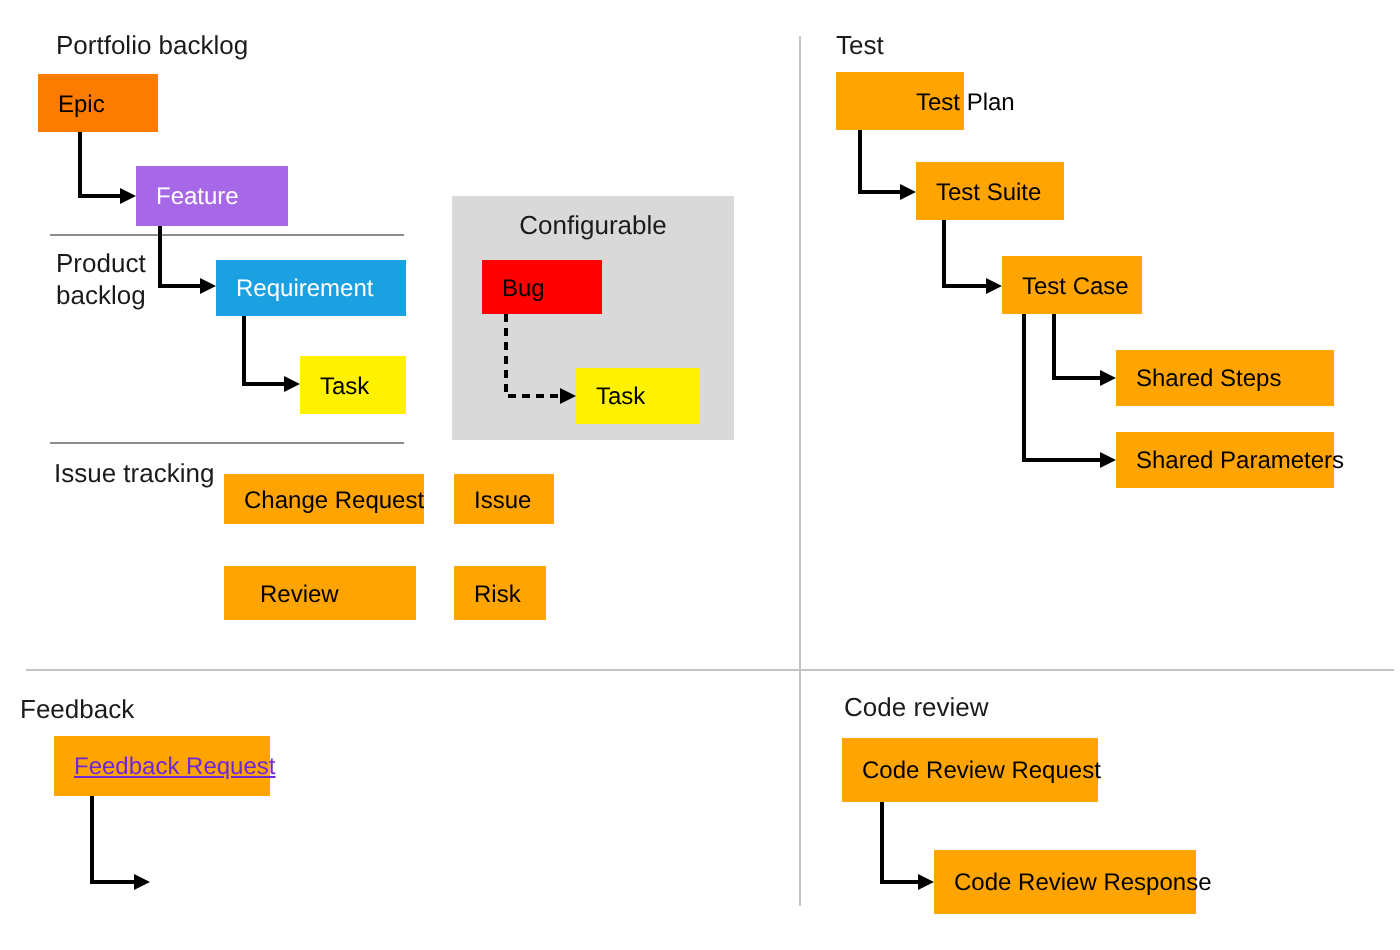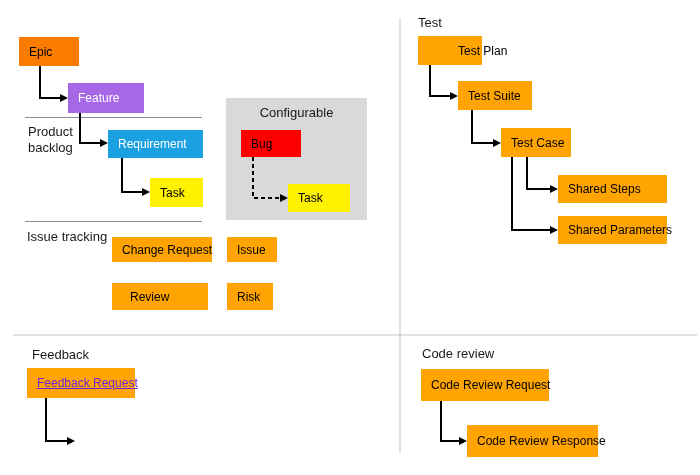--- a/index.html
+++ b/index.html
@@ -40,21 +40,21 @@
     align-items: center;
     padding-left: 10px;
     box-sizing: border-box;
     font-size: 12px;
     white-space: nowrap;
   }
   .lbl-portfolio { left: 28px; top: 15px; }
   .lbl-product   { left: 28px; top: 124px; width: 64px; }
   .lbl-issue     { left: 27px; top: 229px; }
   .lbl-test      { left: 418px; top: 15px; }
-  .lbl-feedback  { left: 32px; top: 347px; }
+  .lbl-feedback  { left: 10px; top: 347px; }
   .lbl-codereview{ left: 422px; top: 346px; }
 
   .n-epic              { left: 19px;  top: 37px;  width: 60px;  height: 29px; }
   .n-feature           { left: 68px;  top: 83px;  width: 76px;  height: 30px; }
   .n-requirement       { left: 108px; top: 130px; width: 95px;  height: 28px; }
   .n-task-product      { left: 150px; top: 178px; width: 53px;  height: 29px; }
   .n-bug               { left: 241px; top: 130px; width: 60px;  height: 27px; }
   .n-task-config       { left: 288px; top: 184px; width: 62px;  height: 28px; }
   .n-change-request    { left: 112px; top: 237px; width: 100px; height: 25px; }
   .n-issue             { left: 227px; top: 237px; width: 50px;  height: 25px; }
@@ -97,20 +97,21 @@
     <path d="M122,158 L122,192 L142,192" fill="none" stroke="#000" stroke-width="2" marker-end="url(#ah)"></path>
     <path d="M253,157 L253,198 L280,198" fill="none" stroke="#000" stroke-width="2" stroke-dasharray="4,3" marker-end="url(#ah)"></path>
     <path d="M430,65 L430,96 L450,96" fill="none" stroke="#000" stroke-width="2" marker-end="url(#ah)"></path>
     <path d="M472,110 L472,143 L493,143" fill="none" stroke="#000" stroke-width="2" marker-end="url(#ah)"></path>
     <path d="M527,157 L527,189 L550,189" fill="none" stroke="#000" stroke-width="2" marker-end="url(#ah)"></path>
     <path d="M512,157 L512,230 L550,230" fill="none" stroke="#000" stroke-width="2" marker-end="url(#ah)"></path>
     <path d="M46,398 L46,441 L67,441" fill="none" stroke="#000" stroke-width="2" marker-end="url(#ah)"></path>
     <path d="M441,401 L441,441 L459,441" fill="none" stroke="#000" stroke-width="2" marker-end="url(#ah)"></path>
   </svg>
 
+  <div class="section-label lbl-portfolio">Portfolio backlog</div>
   <div class="section-label lbl-product wrap">Product backlog</div>
   <div class="section-label lbl-issue">Issue tracking</div>
   <div class="section-label lbl-test">Test</div>
   <div class="section-label lbl-feedback">Feedback</div>
   <div class="section-label lbl-codereview">Code review</div>
 
   <div class="node n-epic" style="background: rgb(251, 124, 0); color: rgb(0, 0, 0);">Epic</div>
 
   <div class="node n-feature" style="background: rgb(167, 104, 232); color: rgb(255, 255, 255);">Feature</div>
 

